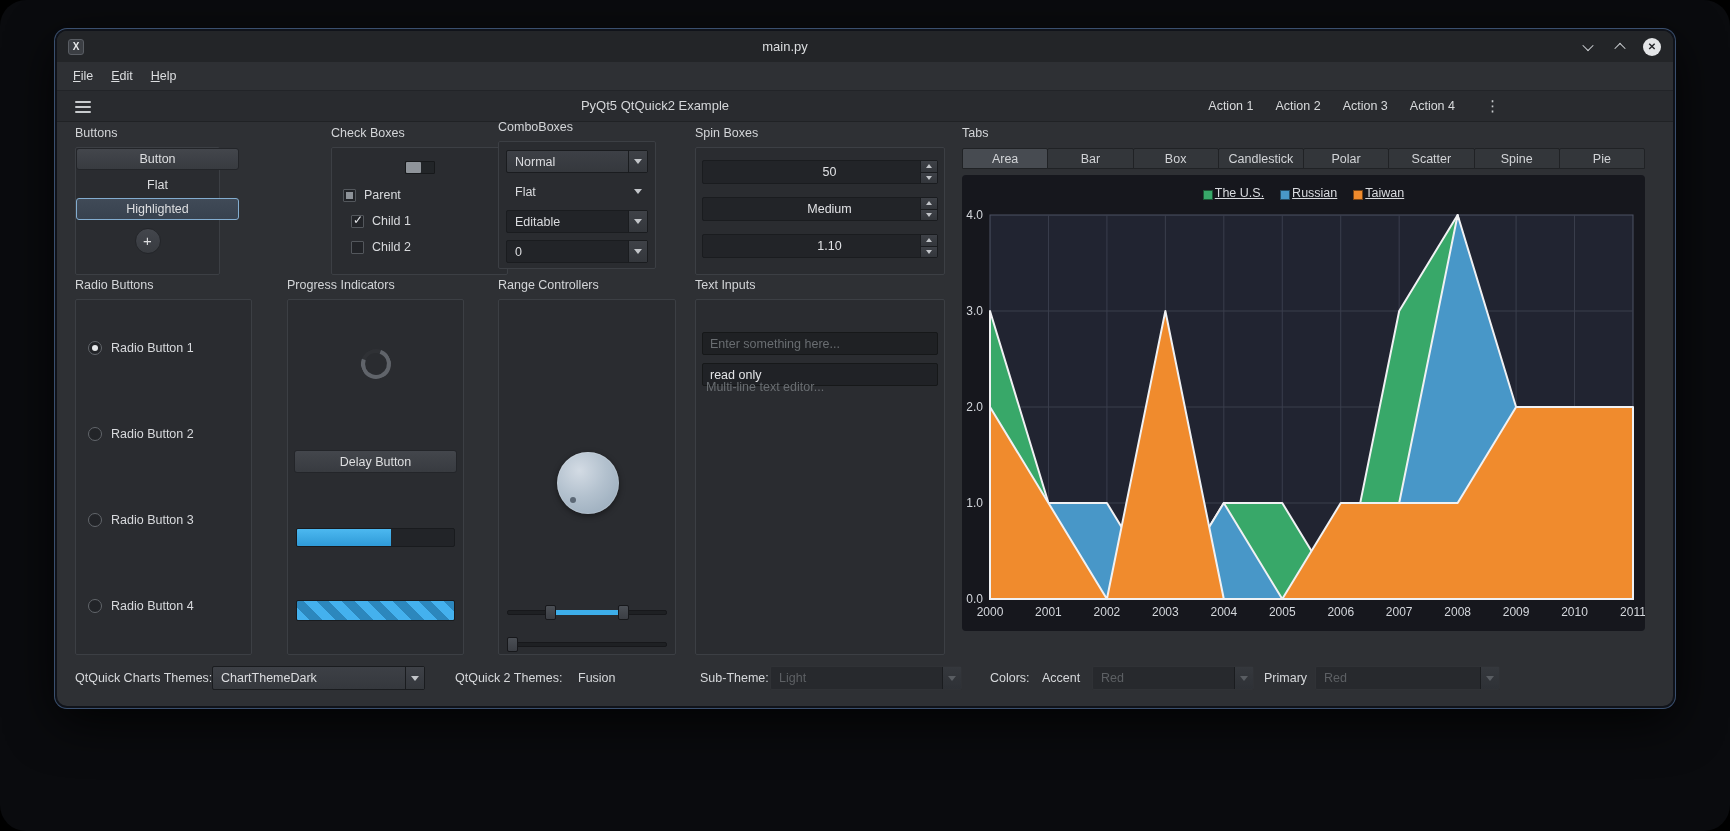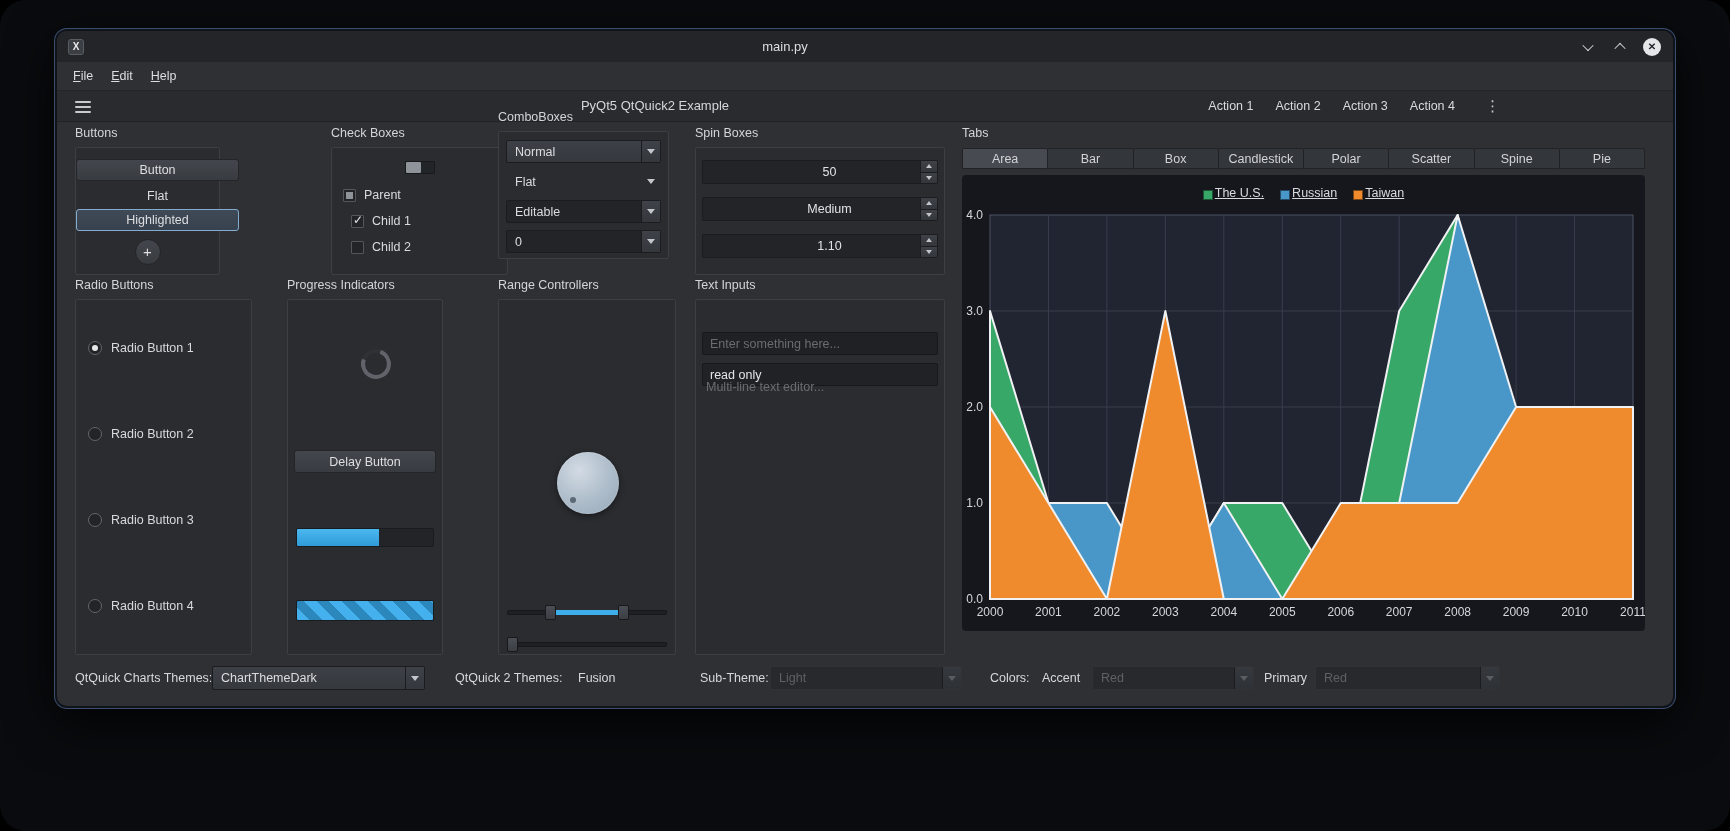--- a/index.html
+++ b/index.html
@@ -42,33 +42,33 @@
 
   
   .group { position:absolute; }
   .gtitle { font-size:12.5px; color:#d3d5d8; height:14px; line-height:14px; margin-bottom:7px; white-space:nowrap; }
   .panel { position:relative; border:1px solid #3c3f44; background:#2a2c30; border-radius:2px; }
   .row1 .panel { height:128px; }
   .row2 .panel { height:356px; }
 
   .g-buttons { left:18px;  top:95px;  width:145px; }
   .g-checks  { left:230px; top:95px;  width:177px;margin-left:44px; }
-  .g-combos  { left:441px; top:79px;  width:171px; }
+  .g-combos  { left:441px; top:89px;  width:158px; }
   .g-spins   { left:638px; top:95px;  width:250px; }
   .g-tabs    { left:905px; top:95px;  width:683px; }
   .g-radios  { left:18px;  top:247px; width:177px; }
-  .g-progress{ left:230px; top:247px; width:156px; }
+  .g-progress{ left:230px; top:247px; width:177px; }
   .g-range   { left:441px; top:247px; width:178px; }
   .g-text    { left:638px; top:247px; width:250px; }
 
   
   .btn { display:block; height:22px; background:linear-gradient(#43464c,#383b40); border:1px solid #232529; border-radius:3px;
     color:#dedfe1; font-size:12.5px; font-family:inherit; }
   .g-buttons .btn { width:163px; margin:0 auto; }
-  .g-buttons .panel { padding-top:11px; }
+  .g-buttons .panel { }
   .btn.flat { background:transparent; border-color:transparent; height:16px; margin-top:7px; margin-bottom:5px; }
   .btn.highlighted { border:1px solid #83add0; background:linear-gradient(#404a57,#38424f); margin-top:2px; }
   .roundbtn { display:block; width:26px; height:26px; margin:8px auto 0; border-radius:50%;
     background:linear-gradient(#43464c,#383b40); border:1px solid #232529; color:#dedfe1; font-size:15px; line-height:22px; }
 
   
   .g-checks .panel { padding-top:13px; }
   .switch { display:block; width:30px; height:13px; margin:0 auto; background:#222528; border:1px solid #17191b; border-radius:1px; position:relative; }
   .switch-handle { position:absolute; left:0; top:0; width:15px; height:11px; background:#8f949a; border-radius:1px; }
   .chk { display:flex; align-items:center; margin:14px 0 0 11px; }

